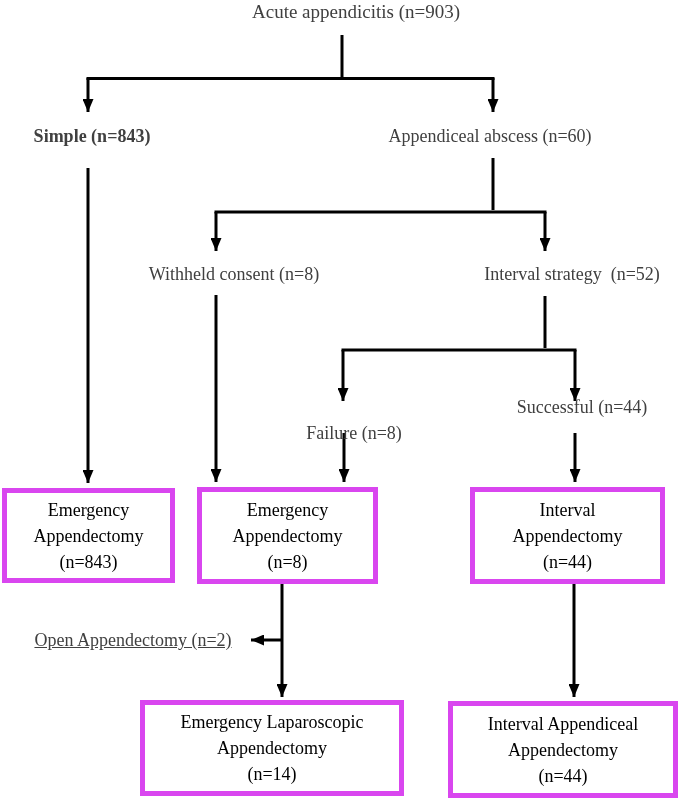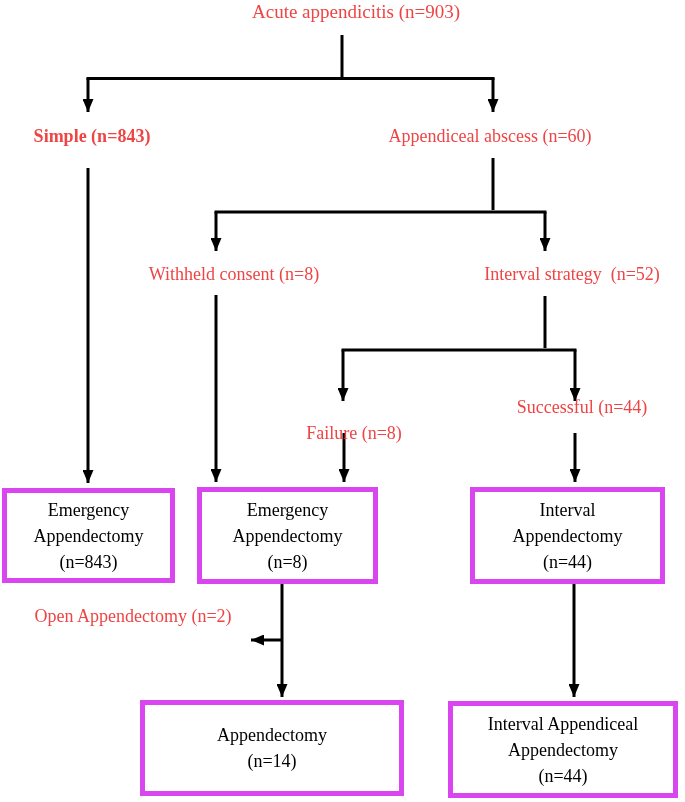--- a/index.html
+++ b/index.html
@@ -17,21 +17,21 @@
     left: 0; top: 0;
     width: 685px; height: 802px;
     pointer-events: none;
   }
   .lbl {
     position: absolute;
     transform: translateX(-50%);
     font-size: 18px;
     line-height: 20px;
     white-space: pre;
-    color: #ef4444;
+    color: #404040;
     text-align: center;
   }
   .title {
     font-size: 19px;
     line-height: 21px;
   }
   .node-box {
     position: absolute;
     border: 5px solid #d946ef;
     background: #ffffff;
@@ -84,41 +84,42 @@
 
   <div class="lbl" style="left:92px; top:126px;font-weight:bold;">Simple (n=843)</div>
   <div class="lbl" style="left:490px; top:126px;">Appendiceal abscess (n=60)</div>
 
   <div class="lbl" style="left:234px; top:264px;">Withheld consent (n=8)</div>
   <div class="lbl" style="left:572px; top:264px;">Interval strategy  (n=52)</div>
 
   <div class="lbl" style="left:354px; top:423px;">Failure (n=8)</div>
   <div class="lbl" style="left:582px; top:397px;">Successful (n=44)</div>
 
-  <div class="lbl" style="left:133px; top:606px;">Open Appendectomy (n=2)</div>
+  <div class="lbl" style="left:133px; top:630px;text-decoration:underline;">Open Appendectomy (n=2)</div>
 
   <div class="node-box" style="left:2px; top:488px; width:173px; height:95px;">
     <span>Emergency</span>
     <span>Appendectomy</span>
     <span>(n=843)</span>
   </div>
 
   <div class="node-box" style="left:197px; top:487px; width:181px; height:97px;">
     <span>Emergency</span>
     <span>Appendectomy</span>
     <span>(n=8)</span>
   </div>
 
   <div class="node-box" style="left:470px; top:487px; width:195px; height:97px;">
     <span>Interval</span>
     <span>Appendectomy</span>
     <span>(n=44)</span>
   </div>
 
   <div class="node-box" style="left:140px; top:700px; width:264px; height:96px;">
+    <span>Emergency Laparoscopic</span>
     <span>Appendectomy</span>
     <span>(n=14)</span>
   </div>
 
   <div class="node-box" style="left:448px; top:701px; width:230px; height:97px;">
     <span>Interval Appendiceal</span>
     <span>Appendectomy</span>
     <span>(n=44)</span>
   </div>
 

